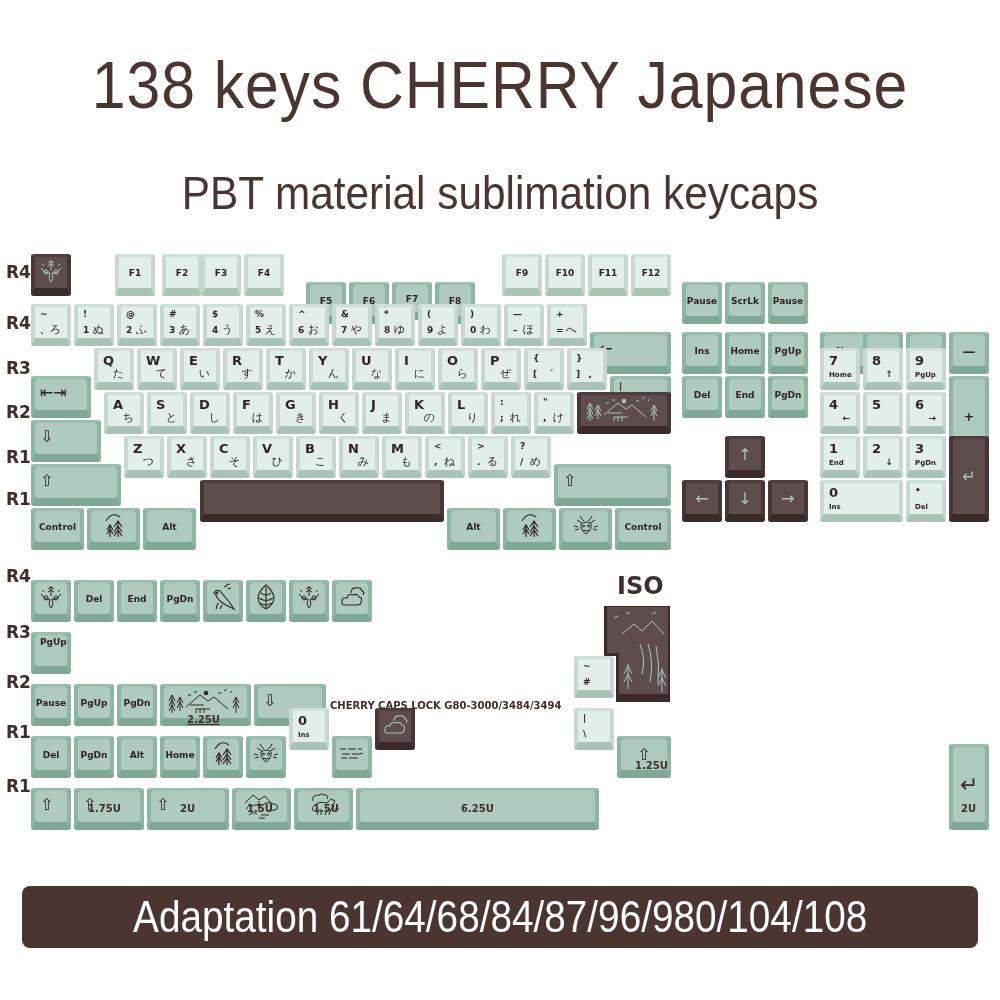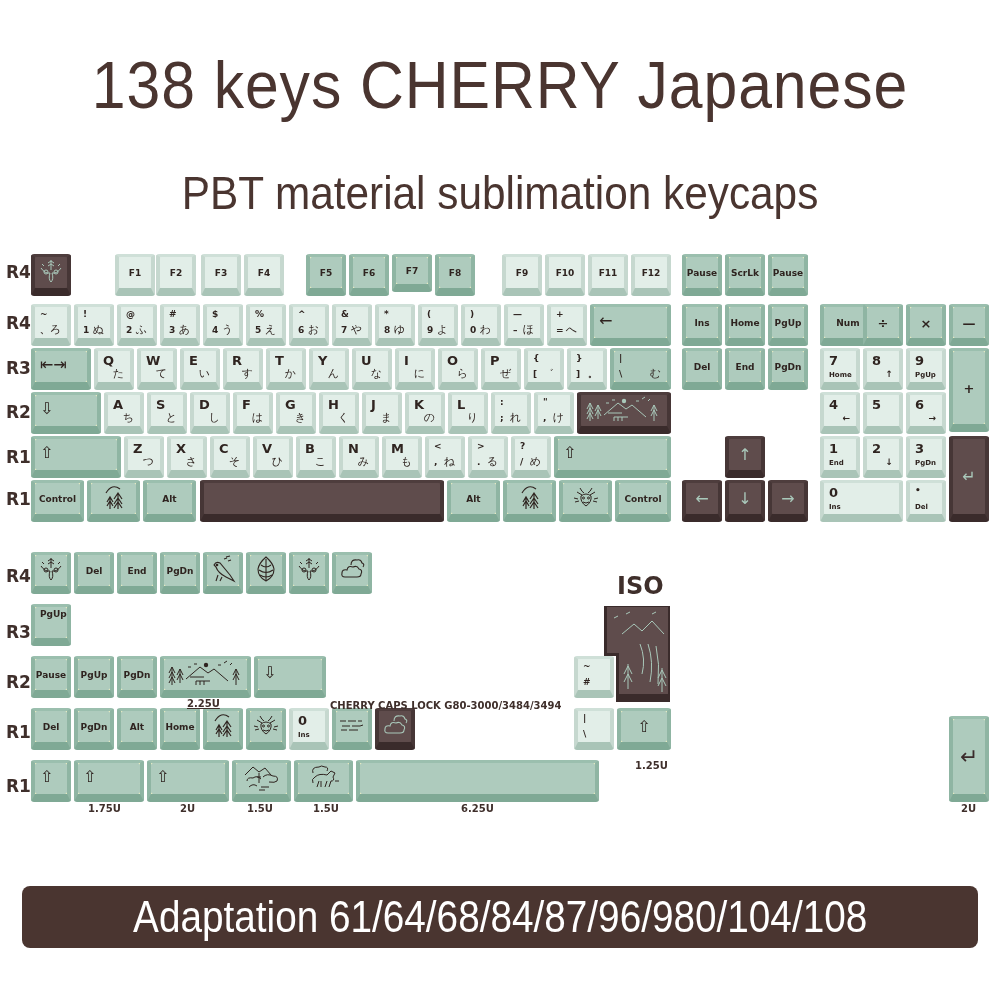--- a/index.html
+++ b/index.html
@@ -15,21 +15,21 @@
   .key {
     position: absolute; border-radius: 3px;
     border-style: solid;
     border-width: 3px 4px 8px 4px;
     font-weight: bold; font-family: "DejaVu Sans", sans-serif;
     overflow: hidden;
   }
   .key .cap { position: absolute; inset: 0; border-radius: 2px; }
   .k-light { background: #dfece6; border-color: #cfe0d8 #c6d8cf #a9c4b7 #c6d8cf; }
   .k-light .cap { background: #e2eee8; }
-  .k-mid { background: #fef9c3; border-color: #9bbfae #8fb5a3 #7fa995 #8fb5a3; }
+  .k-mid { background: #0ea5e9; border-color: #9bbfae #8fb5a3 #7fa995 #8fb5a3; margin-top: 28px; }
   .k-mid .cap { background: #aecbbd; }
   .k-dark { background: #5a4848; border-color: #4e3d3d #463636 #3a2b2b #463636; }
   .k-dark .cap { background: #5f4c4c; }
 
   .lg { position: absolute; font-size: 9px; color: #2f2420; line-height: 1; white-space: nowrap; }
   .lg.c { left: 0; right: 0; top: 50%; transform: translateY(-50%); text-align: center; }
   .lg.tl { left: 5px; top: 3px; }
   .lg.bl { left: 5px; bottom: 3px; }
   .lg.br { right: 6px; bottom: 3px; }
   .lg.big { font-size: 13px; }
@@ -78,21 +78,21 @@
             <circle cx="8" cy="14" r="2"></circle>
             <circle cx="18" cy="14" r="2"></circle>
             <path d="M4,6 l2,2 M22,6 l-2,2"></path>
           </g>
         </svg></span>
     </div>
     <div class="key k-light" style="left: 115px; top: 254px; width: 40px; height: 42px;">
       <div class="cap"></div>
       <span class="lg c">F1</span>
     </div>
-    <div class="key k-light" style="left: 156px; top: 254px; width: 40px; height: 42px;">
+    <div class="key k-light" style="left: 162px; top: 254px; width: 40px; height: 42px;">
       <div class="cap"></div>
       <span class="lg c">F2</span>
     </div>
     <div class="key k-light" style="left: 201px; top: 254px; width: 40px; height: 42px;">
       <div class="cap"></div>
       <span class="lg c">F3</span>
     </div>
     <div class="key k-light" style="left: 244px; top: 254px; width: 40px; height: 42px;">
       <div class="cap"></div>
       <span class="lg c">F4</span>
@@ -812,21 +812,21 @@
     </div>
     <div class="key k-mid" style="left: 356px; top: 760px; width: 243px; height: 42px;">
       <div class="cap"></div>
     </div>
     <div class="key k-mid" style="left: 949px; top: 716px; width: 40px; height: 86px;">
       <div class="cap"></div>
       <span class="lg c arrow" style="color: rgb(58, 43, 43); font-size: 22px;">↵</span>
     </div>
   </div>
 <div id="sizes-layer">
-    <div class="size-label" style="left: 187px; top: 698px; text-decoration: underline;">2.25U</div>
+    <div class="size-label" style="left: 187px; top: 714px; text-decoration: underline;">2.25U</div>
     <div class="size-label" style="left: 88px; top: 803px;">1.75U</div>
     <div class="size-label" style="left: 180px; top: 803px;">2U</div>
     <div class="size-label" style="left: 247px; top: 803px;">1.5U</div>
     <div class="size-label" style="left: 313px; top: 803px;">1.5U</div>
     <div class="size-label" style="left: 461px; top: 803px;">6.25U</div>
     <div class="size-label" style="left: 635px; top: 760px;">1.25U</div>
     <div class="size-label" style="left: 961px; top: 803px;">2U</div>
   </div>
 
 <div class="note" style="left:330px; top:700px;">CHERRY CAPS LOCK G80-3000/3484/3494</div>

